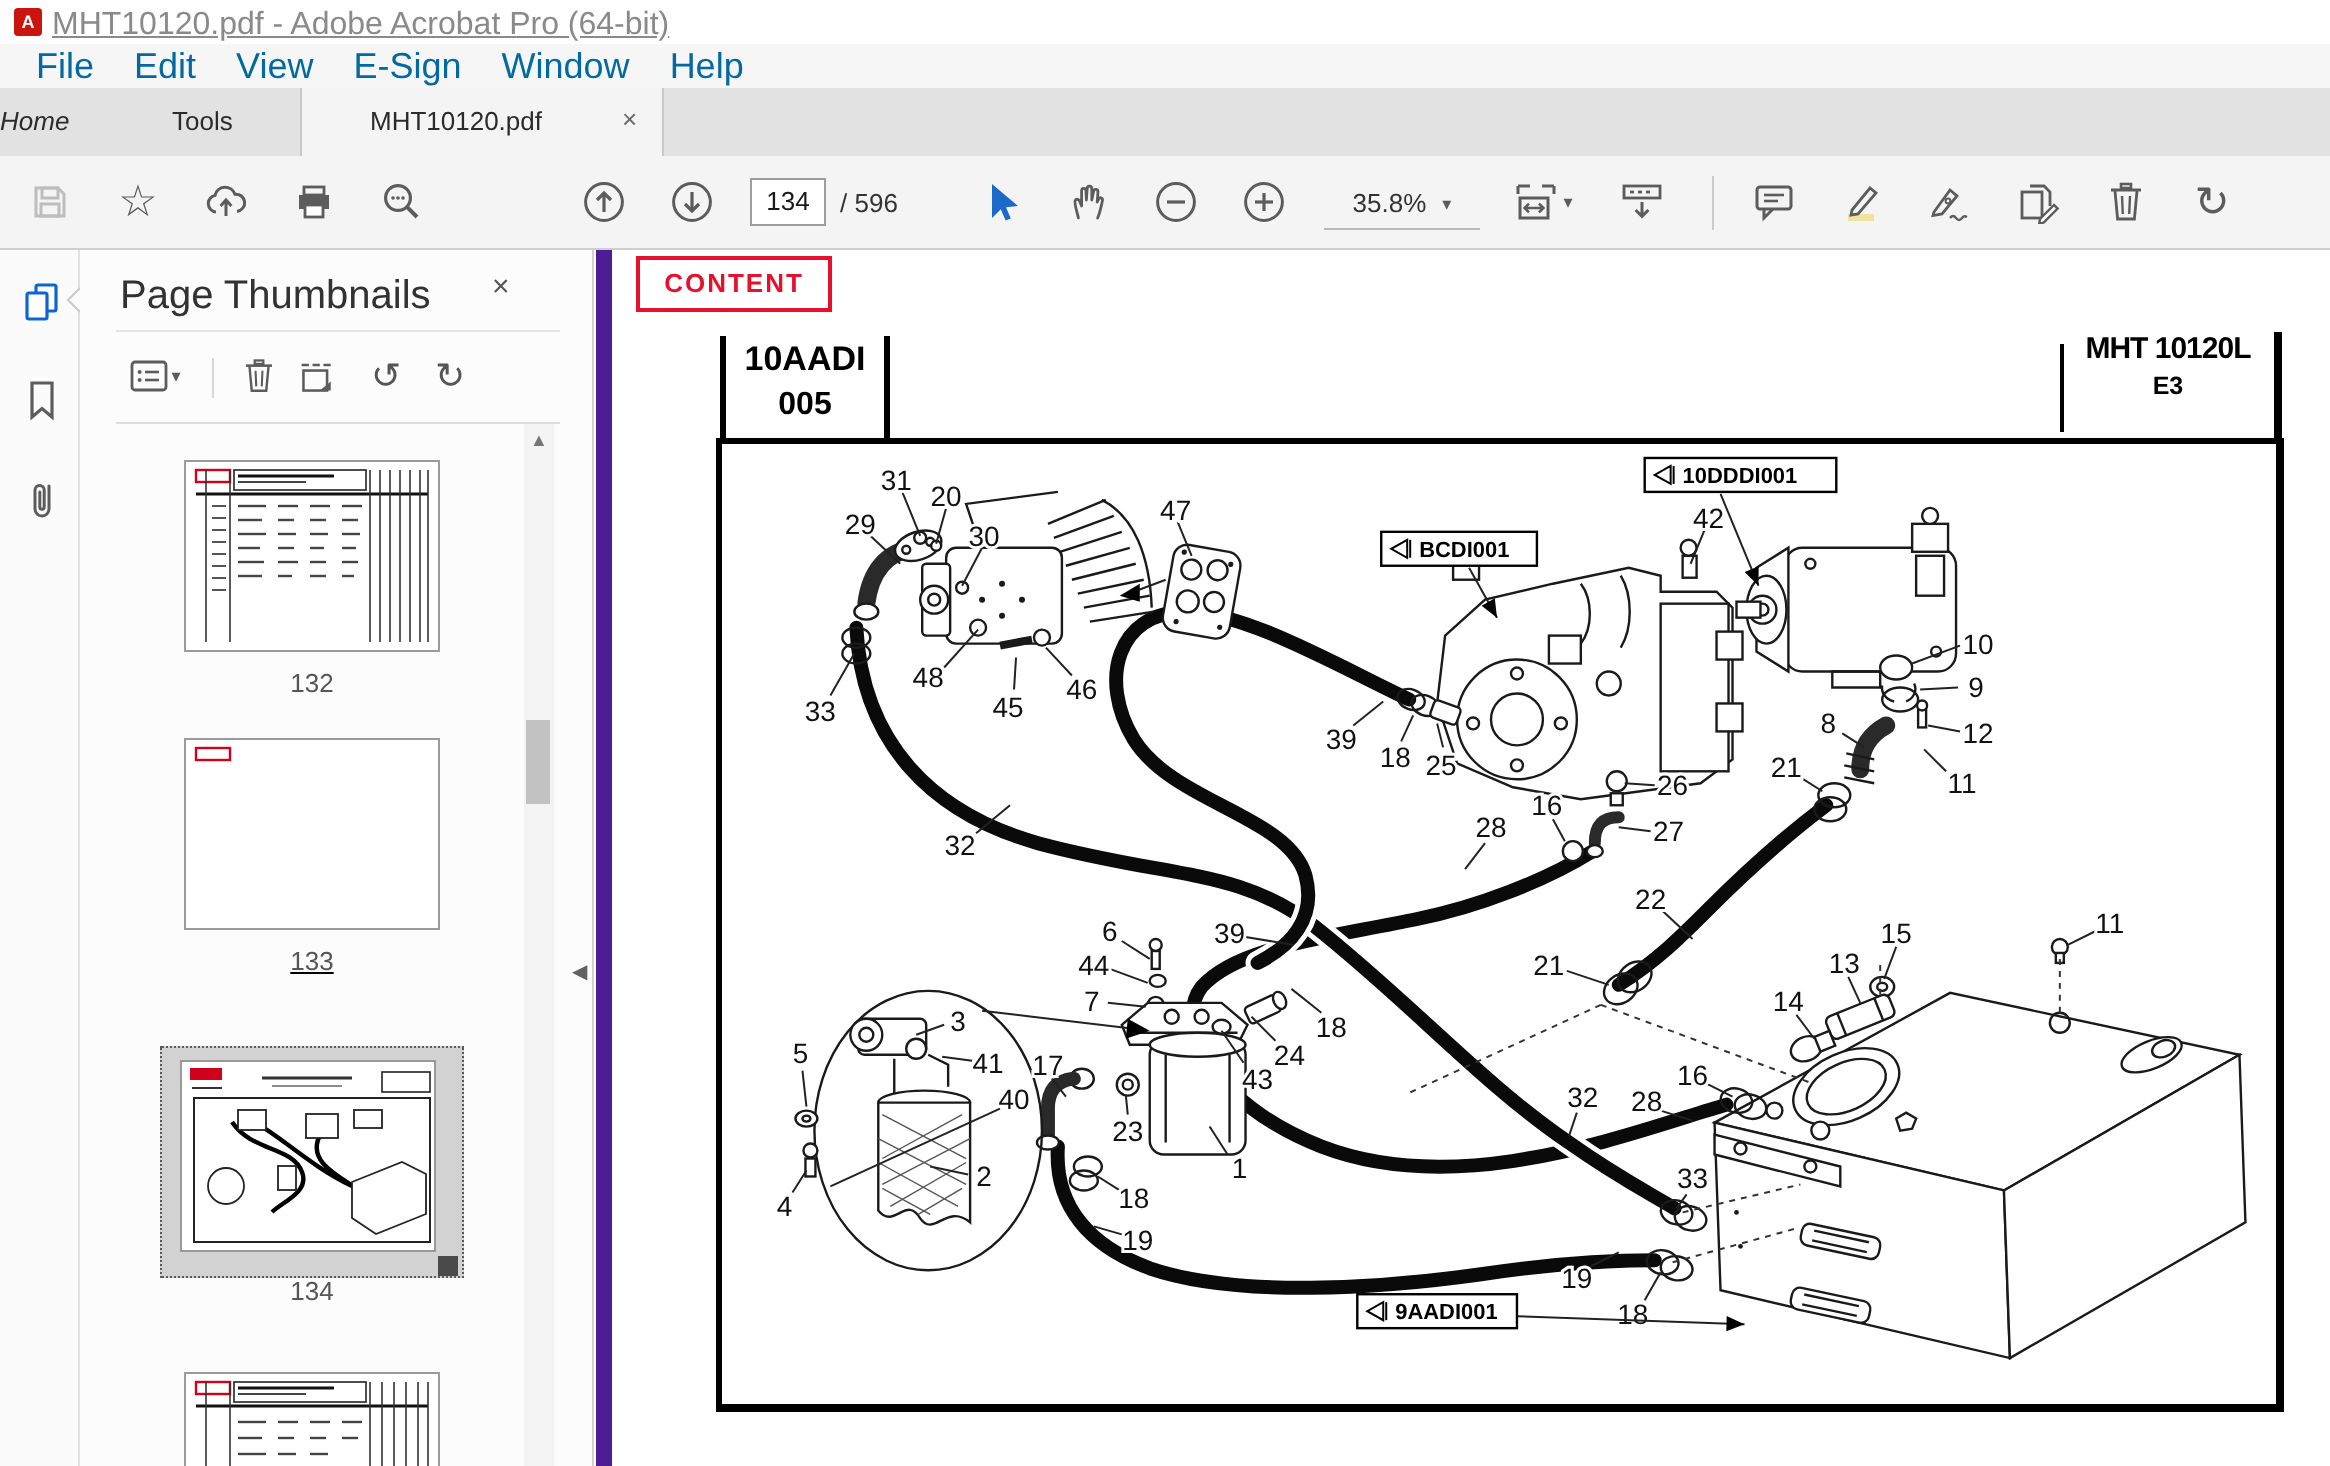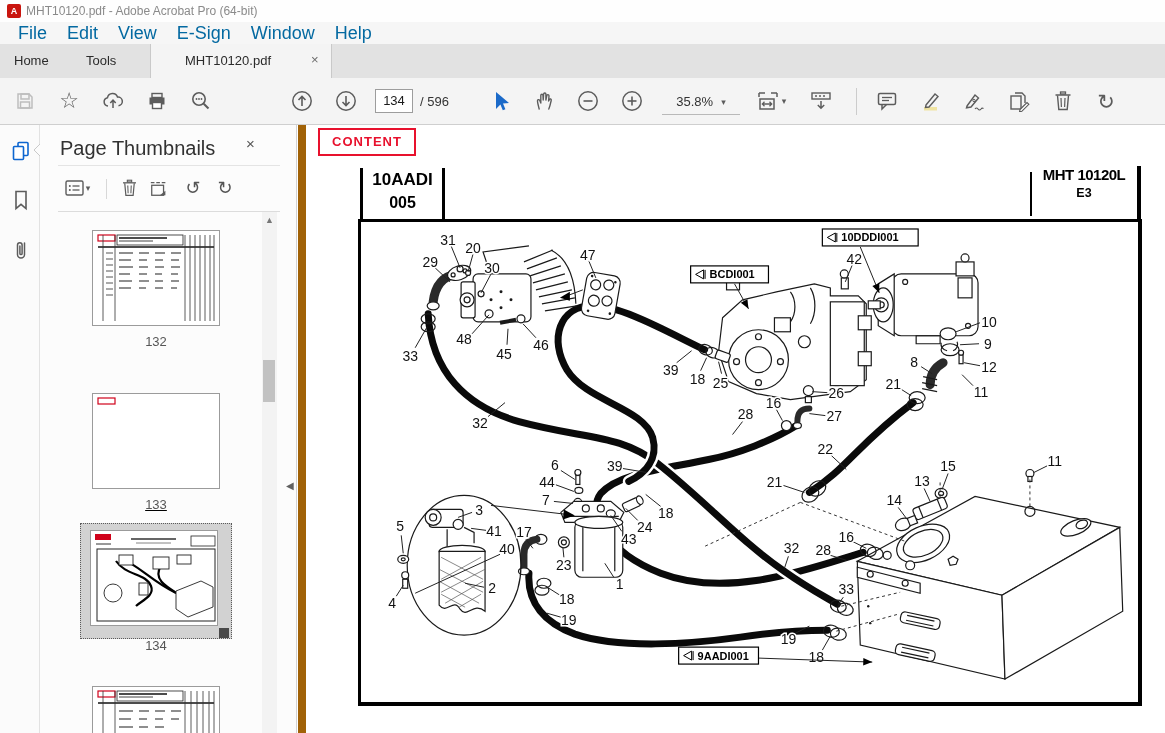--- a/index.html
+++ b/index.html
@@ -1,21 +1,21 @@
 <!DOCTYPE html>
 <html><head>
 <meta charset="utf-8">
 <style>
   * { margin:0; padding:0; box-sizing:border-box; }
   html,body { width:1165px; height:733px; overflow:hidden; font-family:"Liberation Sans", sans-serif; background:#fff; }
   .abs { position:absolute; }
 
   
   #titlebar { left:0; top:0; width:1165px; height:22px; background:#fefefe; }
-  #titlebar .ttl { left:26px; top:4px; font-size:12px; color:#8a8a8a; }
+  #titlebar .ttl { left:26px; top:4px; font-size:16px; color:#8a8a8a;text-decoration:underline; }
   #pdf-logo { left:7px; top:4px; width:14px; height:14px; background:#c9150e; border-radius:2px; color:#fff; font-size:9px; font-weight:bold; text-align:center; line-height:14px; }
   #menubar { left:0; top:22px; width:1165px; height:22px; background:#f6f6f6; display:flex; align-items:center; padding-left:8px; }
   #menubar span { font-size:18px; color:#0369a1; padding:3px 10px; cursor:default; }
 
   #tabbar { left:0; top:44px; width:1165px; height:34px; background:#e2e2e2; }
   .texttab { position:absolute; top:9px; font-size:13px; color:#2b2b2b; }
   #doctab { left:150px; top:0; width:182px; height:34px; background:#f4f4f4; border-left:1px solid #c9c9c9; border-right:1px solid #c9c9c9; }
   #doctab .lbl { left:34px; top:9px; font-size:13px; color:#2b2b2b; }
   #doctab .x { left:160px; top:8px; font-size:13px; color:#6b6b6b; }
 
@@ -46,21 +46,21 @@
   #sel-134 { left:40px; top:398px; width:152px; height:116px; background:#d2d2d2; border:1px dotted #5a5a5a; }
   #sel-134 .thumb { position:absolute; left:9px; top:6px; }
   #resize-dot { left:138px; top:104px; width:10px; height:10px; background:#4a4a4a; }
 
   #panel-scroll { left:222px; top:87px; width:15px; height:521px; background:#f3f3f3; }
   #scroll-up { left:3px; top:3px; font-size:9px; color:#777; }
   #scroll-thumb { left:1px; top:148px; width:12px; height:42px; background:#c2c2c2; }
   #collapse-arrow { left:246px; top:355px; font-size:10px; color:#616161; }
 
   
-  #docarea { left:298px; top:125px; width:867px; height:608px; background:#a16207; }
+  #docarea { left:298px; top:125px; width:867px; height:608px; background:#4c1d95; }
   #pagewhite { left:8px; top:0; width:859px; height:608px; background:#ffffff; }
 
   #content-btn { left:12px; top:3px; width:98px; height:28px; border:2px solid #e8112d; background:#fff; color:#e8112d; font-size:13px; font-weight:bold; letter-spacing:1px; text-align:center; line-height:24px; }
   .blk { background:#000; }
   #code-box-text { left:57px; top:45px; width:79px; text-align:center; font-weight:bold; color:#000; }
   #code-box-text .l1 { font-size:17px; }
   #code-box-text .l2 { font-size:16px; margin-top:4px; }
   #titles-block { left:262px; top:41px; width:220px; text-align:center; color:#000; }
   #titles-block div { font-size:8.5px; line-height:9.6px; }
   #titles-block div:first-child { font-weight:bold; }
@@ -93,21 +93,21 @@
 <div id="menubar" class="abs">
   <span>File</span>
   <span>Edit</span>
   <span>View</span>
   <span>E-Sign</span>
   <span>Window</span>
   <span>Help</span>
 </div>
 
 <div id="tabbar" class="abs">
-  <span class="texttab" style="left:14px;">Home</span>
+  <span class="texttab" style="left:0;font-style:italic;">Home</span>
   <span class="texttab" style="left:86px;">Tools</span>
   <div id="doctab" class="abs">
     <span class="lbl abs">MHT10120.pdf</span>
     <span class="x abs">×</span>
   </div>
 </div>
 
 <div id="toolbar" class="abs">
   <div class="tbtn" style="left:8px;">
     <svg width="20" height="20" viewBox="0 0 20 20">
@@ -357,21 +357,21 @@
             <line x1="107" y1="4" x2="107" y2="90"></line>
             <line x1="112" y1="4" x2="112" y2="90"></line>
             <line x1="117" y1="4" x2="117" y2="90"></line>
             <line x1="121" y1="4" x2="121" y2="90"></line>
           </g>
       </svg>
     </div>
     <div class="thumb-label">132</div>
   </div>
 
-  <div class="thumbwrap" style="top:268px;text-decoration:underline;">
+  <div class="thumbwrap" style="top:244px;text-decoration:underline;">
     <div class="thumb">
       <svg width="126" height="94" viewBox="0 0 126 94">
           <rect x="5" y="4" width="17" height="6" fill="none" stroke="#d0021b" stroke-width="1.2"></rect>
         </svg>
     </div>
     <div class="thumb-label">133</div>
   </div>
 
   <div id="sel-134" class="abs">
     <div class="thumb">

